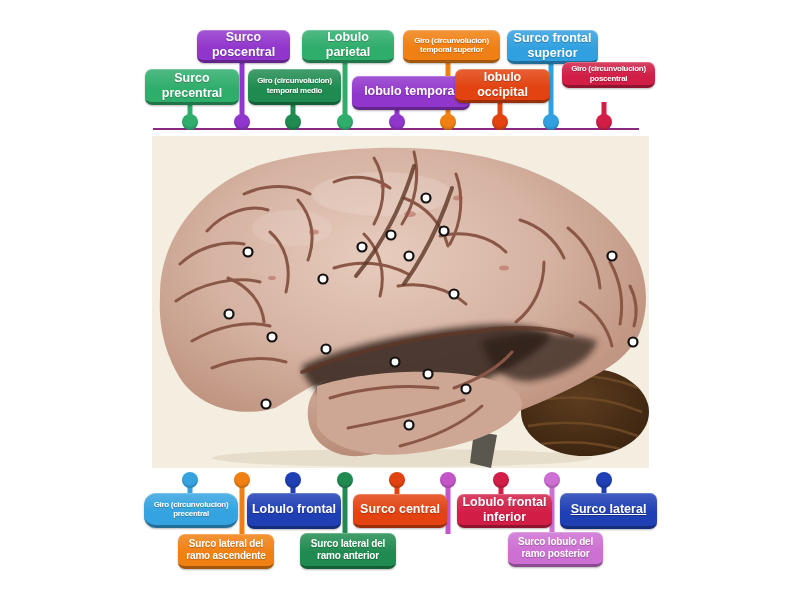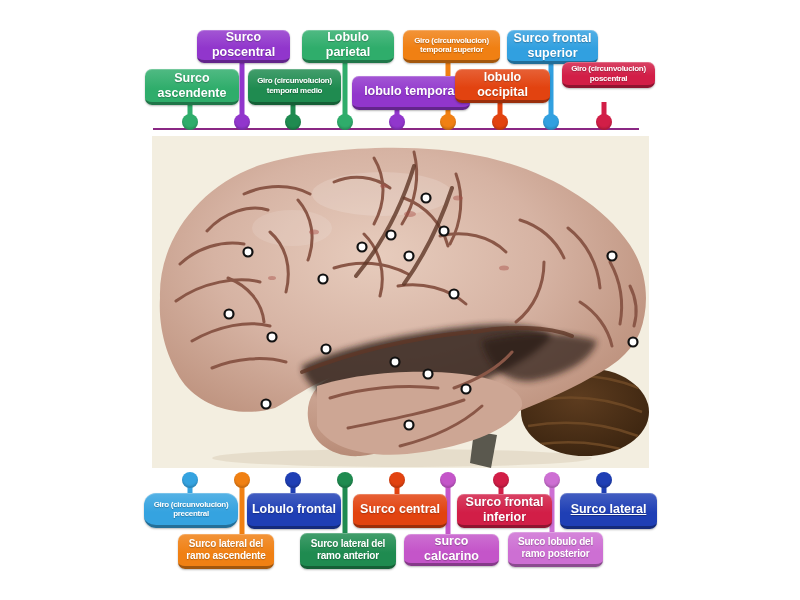--- a/index.html
+++ b/index.html
@@ -250,21 +250,21 @@
   <div class="chip sz-regular" style="left: 302px; top: 30px; width: 92px; height: 33px; background: linear-gradient(rgb(80, 186, 131), rgb(47, 173, 107) 60%); border-bottom-color: rgb(32, 118, 73);">
       <span class="chip-label">Lobulo parietal</span>
     </div>
   <div class="chip sz-regular" style="left: 507px; top: 30px; width: 91px; height: 34px; background: linear-gradient(rgb(82, 175, 229), rgb(49, 160, 224) 60%); border-bottom-color: rgb(33, 109, 152);">
       <span class="chip-label">Surco frontal superior</span>
     </div>
   <div class="chip sz-small" style="left: 403px; top: 30px; width: 97px; height: 33px; background: linear-gradient(rgb(242, 148, 57), rgb(240, 128, 19) 60%); border-bottom-color: rgb(163, 87, 13);">
       <span class="chip-label">Giro (circunvolucion) temporal superior</span>
     </div>
   <div class="chip sz-regular" style="left: 145px; top: 69px; width: 94px; height: 36px; background: linear-gradient(rgb(80, 186, 131), rgb(47, 173, 107) 60%); border-bottom-color: rgb(32, 118, 73);">
-      <span class="chip-label">Surco ascendente</span>
+      <span class="chip-label">Surco precentral</span>
     </div>
   <div class="chip sz-small" style="left: 248px; top: 69px; width: 93px; height: 36px; background: linear-gradient(rgb(67, 158, 108), rgb(31, 139, 80) 60%); border-bottom-color: rgb(21, 95, 54);">
       <span class="chip-label">Giro (circunvolucion) temporal medio</span>
     </div>
   <div class="chip sz-regular" style="left: 352px; top: 76px; width: 118px; height: 34px; background: linear-gradient(rgb(163, 86, 212), rgb(145, 54, 204) 60%); border-bottom-color: rgb(99, 37, 139);">
       <span class="chip-label">lobulo temporal</span>
     </div>
   <div class="chip sz-regular" style="left: 455px; top: 69px; width: 95px; height: 34px; background: linear-gradient(rgb(231, 97, 54), rgb(226, 67, 16) 60%); border-bottom-color: rgb(154, 46, 11);">
       <span class="chip-label">lobulo occipital</span>
     </div>
@@ -275,31 +275,28 @@
   <div class="chip sz-small" style="left: 144px; top: 493px; width: 94px; height: 35px; background: linear-gradient(rgb(85, 178, 229), rgb(53, 163, 224) 60%); border-bottom-color: rgb(36, 111, 152); border-radius: 12px;">
       <span class="chip-label">Giro (circunvolucion) precentral</span>
     </div>
   <div class="chip sz-regular" style="left: 247px; top: 493px; width: 94px; height: 36px; background: linear-gradient(rgb(67, 94, 193), rgb(31, 63, 181) 60%); border-bottom-color: rgb(21, 43, 123);">
       <span class="chip-label">Lobulo frontal</span>
     </div>
   <div class="chip sz-regular" style="left: 353px; top: 494px; width: 94px; height: 34px; background: linear-gradient(rgb(231, 97, 54), rgb(226, 67, 16) 60%); border-bottom-color: rgb(154, 46, 11);">
       <span class="chip-label">Surco central</span>
     </div>
   <div class="chip sz-regular" style="left: 457px; top: 494px; width: 95px; height: 34px; background: linear-gradient(rgb(217, 66, 100), rgb(210, 30, 71) 60%); border-bottom-color: rgb(143, 20, 48);">
-      <span class="chip-label">Surco frontal inferior</span>
+      <span class="chip-label">Lobulo frontal inferior</span>
     </div>
   <div class="chip sz-regular" style="left: 560px; top: 493px; width: 97px; height: 36px; background: linear-gradient(rgb(67, 94, 193), rgb(31, 63, 181) 60%); border-bottom-color: rgb(21, 43, 123); text-decoration: underline;">
       <span class="chip-label">Surco lateral</span>
     </div>
   <div class="chip sz-medium" style="left: 178px; top: 534px; width: 96px; height: 35px; background: linear-gradient(rgb(242, 148, 57), rgb(240, 128, 19) 60%); border-bottom-color: rgb(163, 87, 13);">
       <span class="chip-label">Surco lateral del ramo ascendente</span>
     </div>
   <div class="chip sz-medium" style="left: 300px; top: 533px; width: 96px; height: 36px; background: linear-gradient(rgb(67, 158, 108), rgb(31, 139, 80) 60%); border-bottom-color: rgb(21, 95, 54);">
       <span class="chip-label">Surco lateral del ramo anterior</span>
     </div>
-  <div class="chip sz-regular" style="left: 404px; top: 534px; width: 95px; height: 32px; background: linear-gradient(rgb(205, 112, 210), rgb(196, 85, 201) 60%); border-bottom-color: rgb(133, 58, 137);">
-      <span class="chip-label">surco calcarino</span>
-    </div>
   <div class="chip sz-medium" style="left: 508px; top: 532px; width: 95px; height: 35px; background: linear-gradient(rgb(213, 134, 218), rgb(205, 111, 211) 60%); border-bottom-color: rgb(139, 75, 143);">
       <span class="chip-label">Surco lobulo del ramo posterior</span>
     </div>
 
 </div>
 
 </body></html>

